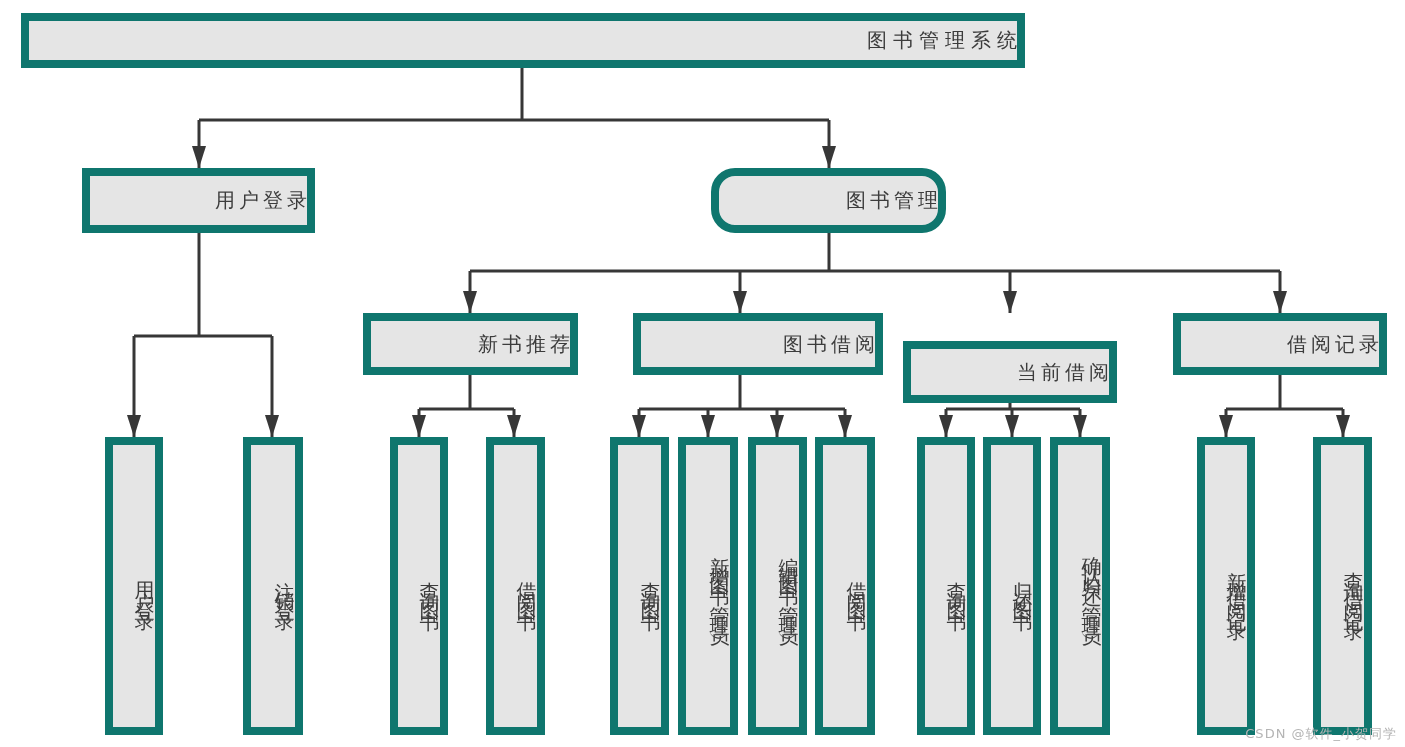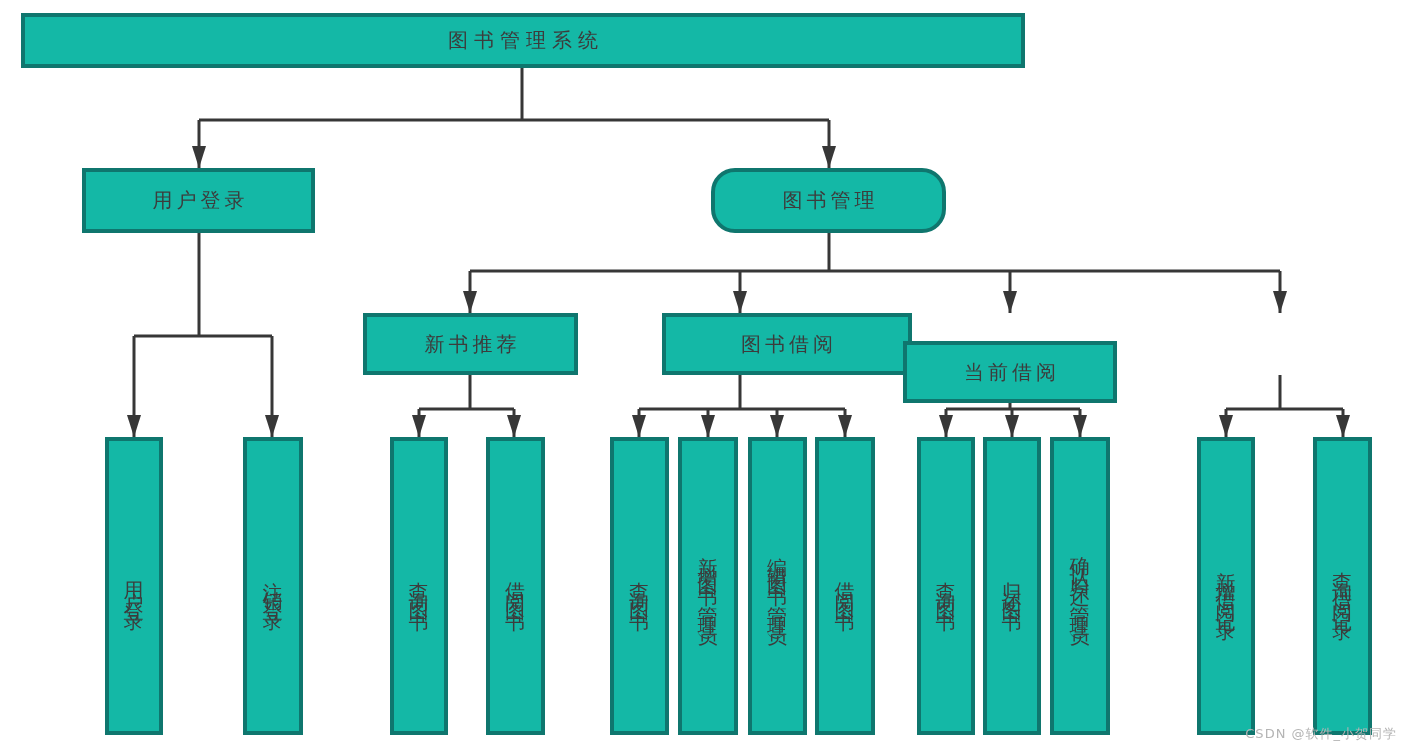--- a/index.html
+++ b/index.html
@@ -18,25 +18,25 @@
   .wires {
     position: absolute;
     left: 0; top: 0;
     width: 1405px;
     height: 747px;
     pointer-events: none;
   }
   .node {
     position: absolute;
     box-sizing: border-box;
-    border: 4px solid #0f766e;
-    background: #14b8a6;
+    border: 8px solid #0f766e;
+    background: #e5e5e5;
     display: flex;
     align-items: center;
-    justify-content: center;
+    justify-content: flex-end;
     color: #3c3c3c;
   }
   .node.h span {
     font-size: 20px;
     letter-spacing: 4px;
     margin-right: -4px;
     white-space: nowrap;
   }
   .node.root span {
     letter-spacing: 6px;
@@ -114,25 +114,28 @@
   <div class="node h" style="left:82px;top:168px;width:233px;height:65px;">
     <span>用户登录</span>
   </div>
   <div class="node h" style="left:711px;top:168px;width:235px;height:65px;border-radius:24px;">
     <span>图书管理</span>
   </div>
 
   <div class="node h" style="left:363px;top:313px;width:215px;height:62px;">
     <span>新书推荐</span>
   </div>
-  <div class="node h" style="left:633px;top:313px;width:250px;height:62px;margin-left:29px;">
+  <div class="node h" style="left:633px;top:313px;width:250px;height:62px;">
     <span>图书借阅</span>
   </div>
   <div class="node h" style="left:903px;top:313px;width:214px;height:62px;margin-top:28px;">
     <span>当前借阅</span>
+  </div>
+  <div class="node h" style="left:1173px;top:313px;width:214px;height:62px;">
+    <span>借阅记录</span>
   </div>
 
   <div class="node leaf" style="left:105px;top:437px;width:58px;height:298px;">
     <span>用户登录</span>
   </div>
   <div class="node leaf" style="left:243px;top:437px;width:60px;height:298px;">
     <span>注销登录</span>
   </div>
   <div class="node leaf" style="left:390px;top:437px;width:58px;height:298px;">
     <span>查询图书</span>

